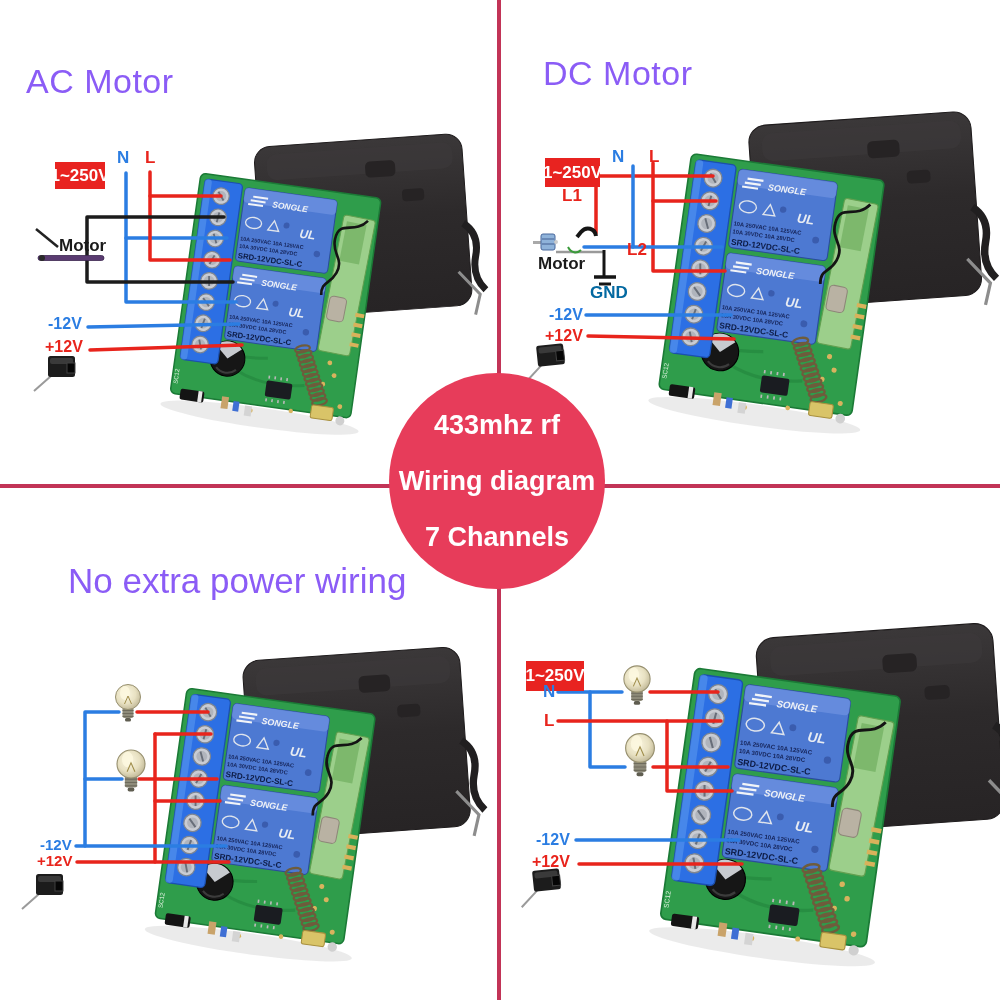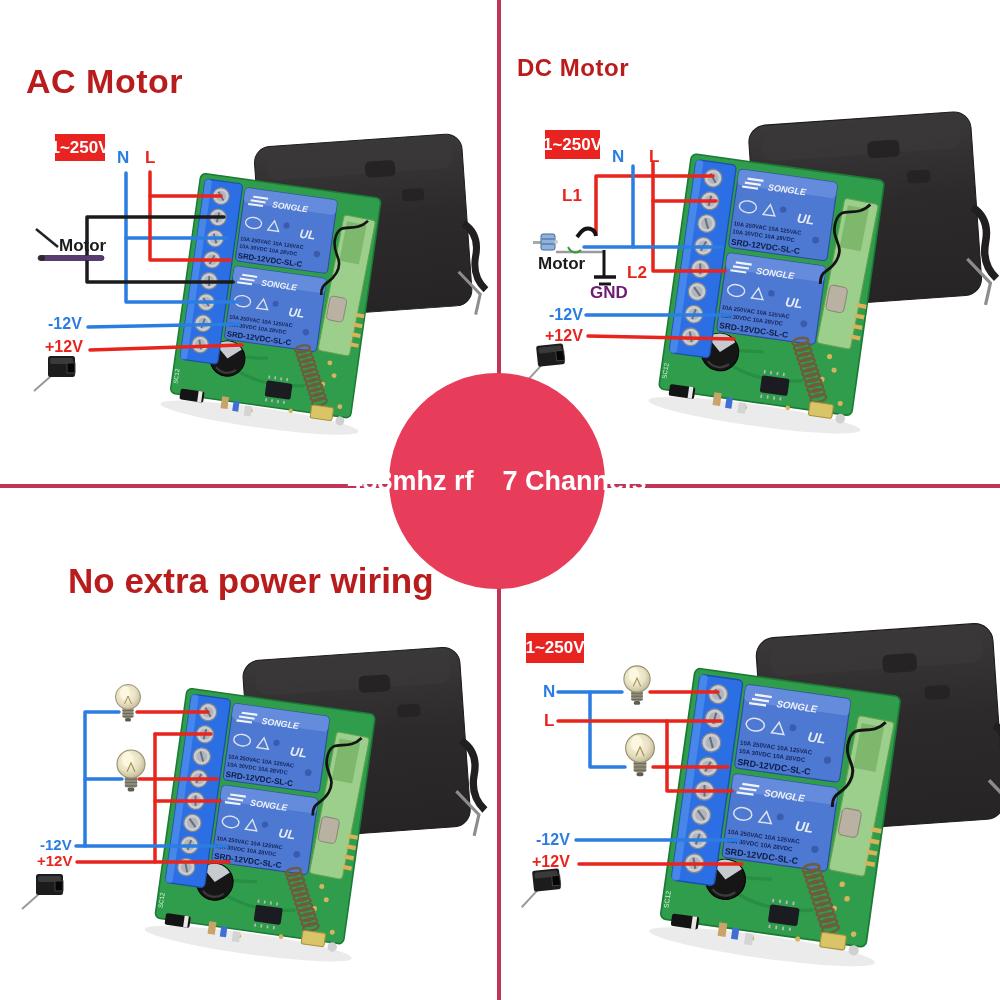--- a/index.html
+++ b/index.html
@@ -2,30 +2,30 @@
 <html style="--accent: #e73c5a; --divider: #c23457; --badge-red: #e82320; --wire-red: #e8241c; --wire-blue: #2b7de2; --wire-black: #1b1b1b;"><head>
 <meta charset="utf-8">
 <style>
   html,body{margin:0;padding:0}
   body{
     width:1000px;height:1000px;position:relative;background:#ffffff;
     font-family:"Liberation Sans",sans-serif;overflow:hidden;
   }
   .gfx{position:absolute;left:0;top:0}
   .lbl{position:absolute;font-weight:bold;white-space:nowrap;line-height:1.05}
-  .title{position:absolute;font-weight:bold;color:#b91c1c;white-space:nowrap;letter-spacing:.5px}
+  .title{position:absolute;font-weight:normal;color:#8b5cf6;white-space:nowrap;letter-spacing:.5px}
   .badge{
     position:absolute;background:var(--badge-red);color:#fff;display:flex;
-    align-items:center;justify-content:center;font-weight:bold;font-size:17px;white-space:nowrap;
+    align-items:center;justify-content:center;font-weight:bold;font-size:17px;white-space:nowrap;margin-top:28px;
   }
   .divider-v{position:absolute;left:497px;top:0;width:4px;height:1000px;background:var(--divider)}
   .divider-h{position:absolute;left:0;top:484px;width:1000px;height:4px;background:var(--divider)}
   .center-circle{
     position:absolute;left:389px;top:373px;width:216px;height:216px;border-radius:50%;
-    background:var(--accent);display:flex;flex-direction:row;align-items:center;
+    background:var(--accent);display:flex;flex-direction:column;align-items:center;
     justify-content:center;gap:29px;color:#fff;font-weight:bold;text-align:center;
   }
   .center-circle .cline{font-size:27px;line-height:1;white-space:nowrap}
   .wire{fill:none;stroke-width:3.5;stroke-linecap:round;stroke-linejoin:round}
   .wr{stroke:var(--wire-red)} .wb{stroke:var(--wire-blue)} .wk{stroke:var(--wire-black)}
 </style>
 </head>
 <body>
 
 <svg class="gfx" width="1000" height="1000" viewBox="0 0 1000 1000">
@@ -231,39 +231,40 @@
   <use href="#jackIco" transform="translate(536 346) rotate(-6)"></use>
   <use href="#jackIco" transform="translate(36 874)"></use>
   <use href="#jackIco" transform="translate(532 871) rotate(-6)"></use>
 </svg>
 
 <div class="divider-v"></div>
 <div class="divider-h"></div>
 
 <div class="center-circle">
   <div class="cline">433mhz rf</div>
+  <div class="cline">Wiring diagram</div>
   <div class="cline">7 Channels</div>
 </div>
 
 <div class="title" style="left:26px;top:62px;font-size:34px">AC Motor</div>
 <div class="badge" style="left:55px;top:134px;width:50px;height:27px">1~250V</div>
 <div class="lbl" style="left:117px;top:149px;font-size:17px;color:var(--wire-blue)">N</div>
 <div class="lbl" style="left:145px;top:149px;font-size:17px;color:var(--wire-red)">L</div>
 <div class="lbl" style="left:59px;top:237px;font-size:17px;color:#1a1a1a">Motor</div>
 <div class="lbl" style="left:48px;top:316px;font-size:16px;color:var(--wire-blue)">-12V</div>
 <div class="lbl" style="left:45px;top:339px;font-size:16px;color:var(--wire-red)">+12V</div>
 
-<div class="title" style="left:517px;top:54px;font-size:24px">DC Motor</div>
+<div class="title" style="left:543px;top:54px;font-size:34px">DC Motor</div>
 <div class="badge" style="left:545px;top:130px;width:55px;height:29px">1~250V</div>
 <div class="lbl" style="left:612px;top:148px;font-size:17px;color:var(--wire-blue)">N</div>
 <div class="lbl" style="left:649px;top:148px;font-size:17px;color:var(--wire-red)">L</div>
 <div class="lbl" style="left:562px;top:187px;font-size:17px;color:var(--wire-red)">L1</div>
-<div class="lbl" style="left:627px;top:264px;font-size:17px;color:var(--wire-red)">L2</div>
+<div class="lbl" style="left:627px;top:241px;font-size:17px;color:var(--wire-red)">L2</div>
 <div class="lbl" style="left:538px;top:255px;font-size:17px;color:#1a1a1a">Motor</div>
-<div class="lbl" style="left:590px;top:284px;font-size:17px;color:#701a75">GND</div>
+<div class="lbl" style="left:590px;top:284px;font-size:17px;color:#0369a1">GND</div>
 <div class="lbl" style="left:549px;top:307px;font-size:16px;color:var(--wire-blue)">-12V</div>
 <div class="lbl" style="left:545px;top:328px;font-size:16px;color:var(--wire-red)">+12V</div>
 
 <div class="title" style="left:68px;top:561px;font-size:35px;letter-spacing:0">No extra power wiring</div>
 <div class="lbl" style="left:40px;top:837px;font-size:15px;color:var(--wire-blue)">-12V</div>
 <div class="lbl" style="left:37px;top:853px;font-size:15px;color:var(--wire-red)">+12V</div>
 
 <div class="badge" style="left:526px;top:633px;width:58px;height:30px">1~250V</div>
 <div class="lbl" style="left:543px;top:683px;font-size:17px;color:var(--wire-blue)">N</div>
 <div class="lbl" style="left:544px;top:712px;font-size:17px;color:var(--wire-red)">L</div>

